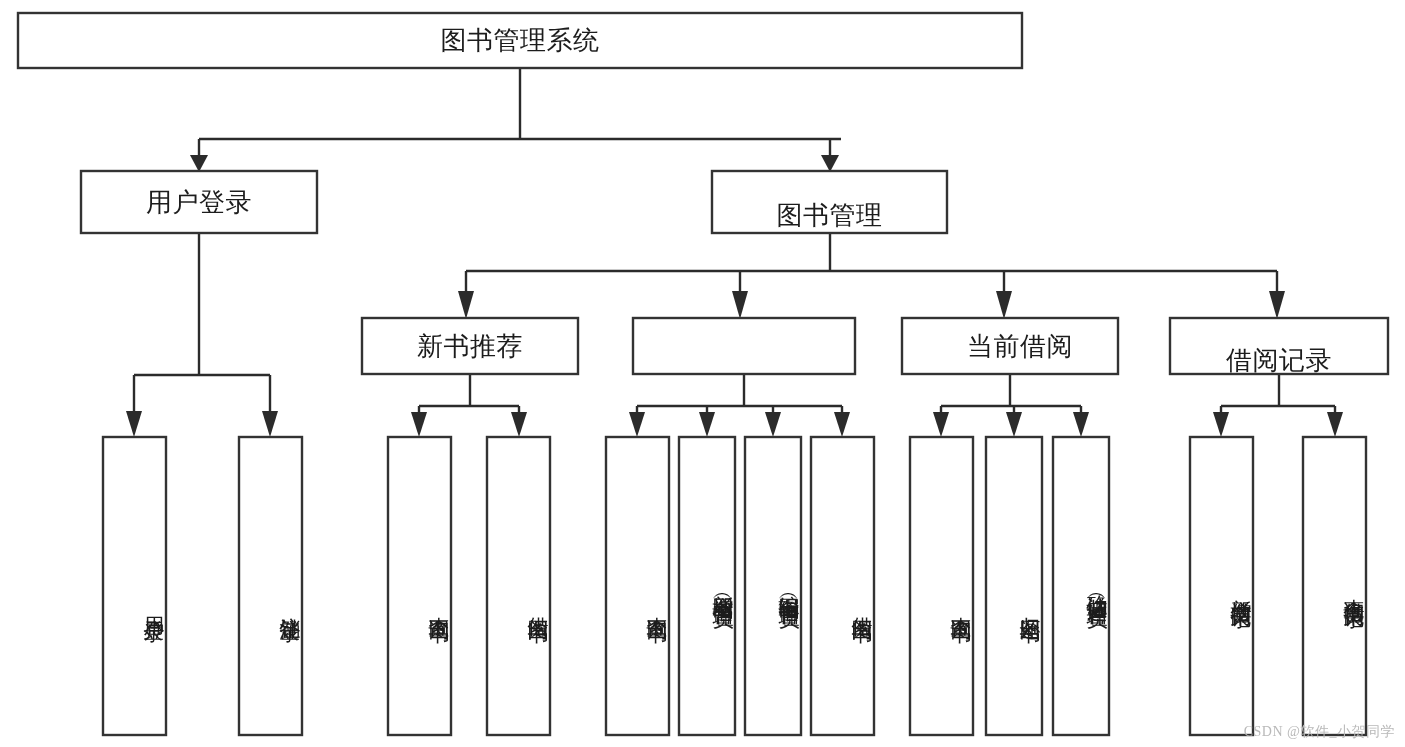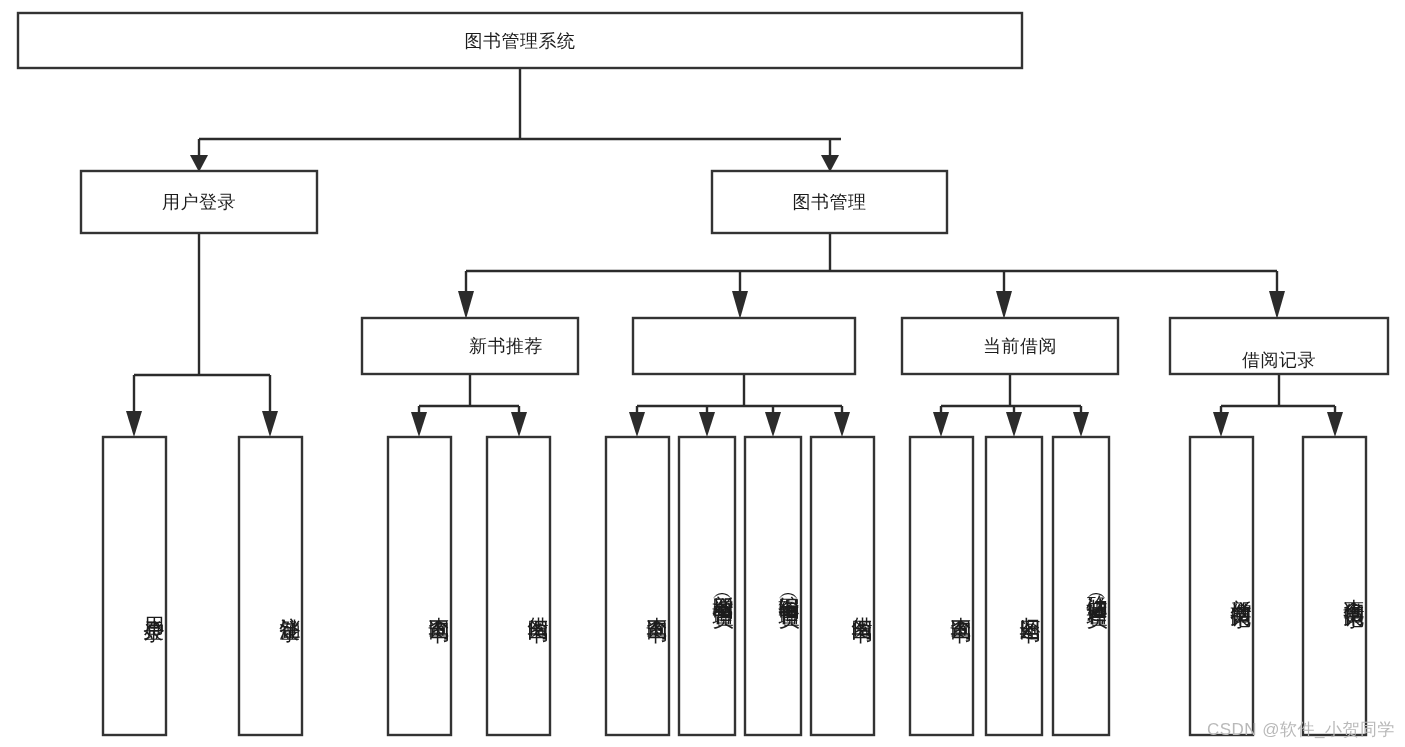--- a/index.html
+++ b/index.html
@@ -45,21 +45,21 @@
     fill: #2b2b2b;
     stroke: none;
   }
   .node-label {
     position: absolute;
     display: flex;
     align-items: center;
     justify-content: center;
     color: #1c1c1c;
     font-family: "DejaVu Sans", "Liberation Sans", sans-serif;
-    font-size: 18px;
+    font-size: 26px;
     line-height: 1.18;
     letter-spacing: 0.5px;
     white-space: nowrap;
     pointer-events: none;
   }
   .node-label.vertical {
     writing-mode: vertical-rl;
     text-orientation: upright;
     align-items: flex-start;
     justify-content: center;
@@ -67,22 +67,22 @@
     font-size: 21px;
   }
   .node-label.vertical.tall {
     align-items: flex-start;
   }
   .watermark {
     position: absolute;
     right: 10px;
     bottom: 6px;
     color: #b9b9b9;
-    font-size: 17px;
-    font-family: Liberation Sans, sans-serif;
+    font-size: 14px;
+    font-family: Liberation Serif, serif;
     white-space: nowrap;
     letter-spacing: 0.5px;
   }
 </style>
 </head>
 <body>
 
 <div id="diagram-root">
 
   <svg class="diagram-svg" viewBox="0 0 1405 747">
@@ -186,23 +186,23 @@
     <rect class="node-box-leaf" x="910" y="437" width="63" height="298"></rect>
     <rect class="node-box-leaf" x="986" y="437" width="56" height="298"></rect>
     <rect class="node-box-leaf" x="1053" y="437" width="56" height="298"></rect>
     <rect class="node-box-leaf" x="1190" y="437" width="63" height="298"></rect>
     <rect class="node-box-leaf" x="1303" y="437" width="63" height="298"></rect>
   </svg>
 
   <div class="node-label" style="left:18px; top:13px; width:1004px; height:55px;">图书管理系统</div>
 
   <div class="node-label" style="left:81px; top:171px; width:236px; height:62px;">用户登录</div>
-  <div class="node-label" style="left:712px; top:171px; width:235px; height:62px;">图书管理</div>
-
-  <div class="node-label" style="left:362px; top:318px; width:216px; height:56px;margin-left:36px;">新书推荐</div>
+  <div class="node-label" style="left:712px; top:184px; width:235px; height:62px;">图书管理</div>
+
+  <div class="node-label" style="left:362px; top:318px; width:216px; height:56px;">新书推荐</div>
   <div class="node-label" style="left:902px; top:318px; width:236px; height:56px;">当前借阅</div>
   <div class="node-label" style="left:1170px; top:332px; width:218px; height:56px;">借阅记录</div>
 
   <div class="node-label vertical" style="left:103px; top:489px; width:63px; height:230px;">用户登录</div>
   <div class="node-label vertical" style="left:239px; top:489px; width:63px; height:230px;">注销登录</div>
   <div class="node-label vertical" style="left:388px; top:489px; width:63px; height:230px;">查询图书</div>
   <div class="node-label vertical" style="left:487px; top:489px; width:63px; height:230px;">借阅图书</div>
   <div class="node-label vertical" style="left:606px; top:489px; width:63px; height:230px;">查询图书</div>
   <div class="node-label vertical tall" style="left:679px; top:446px; width:56px; height:282px;">新增图书（管理员）</div>
   <div class="node-label vertical tall" style="left:745px; top:446px; width:56px; height:282px;">编辑图书（管理员）</div>

